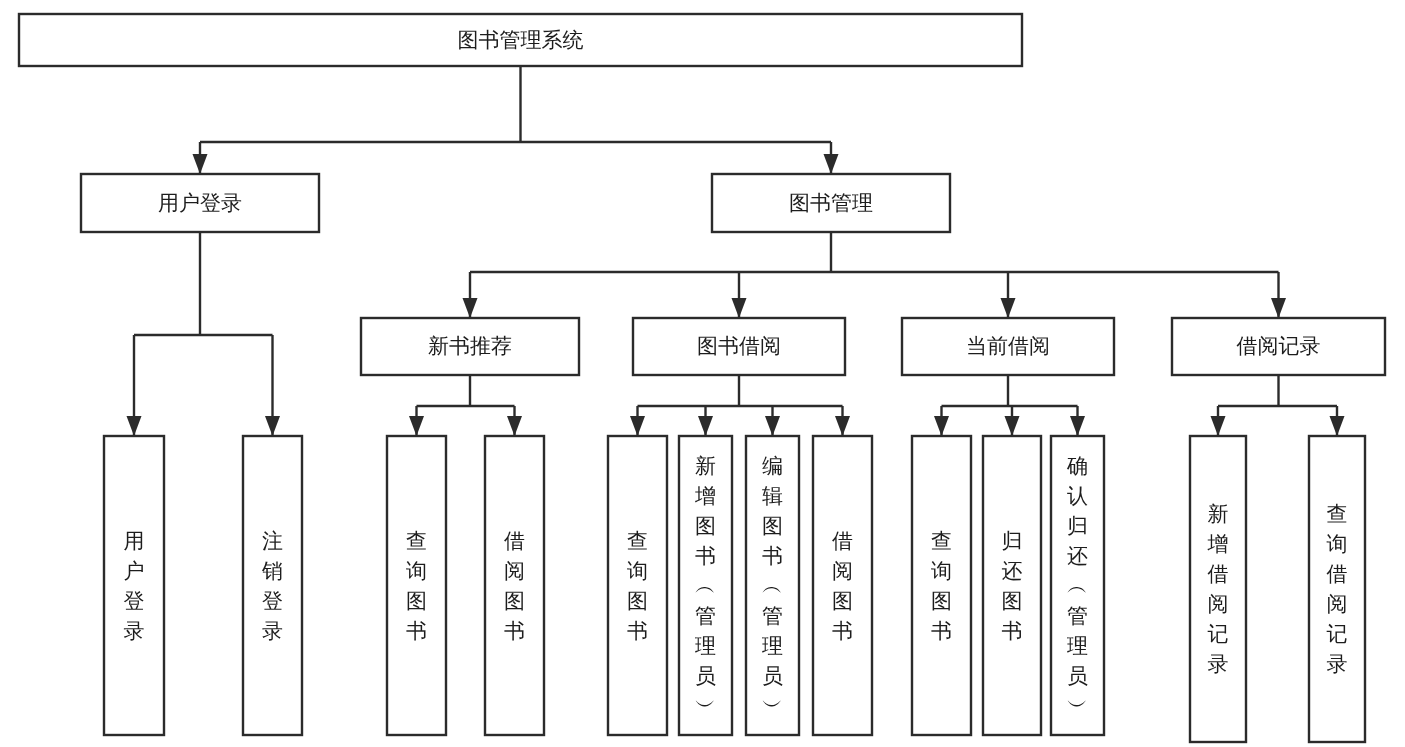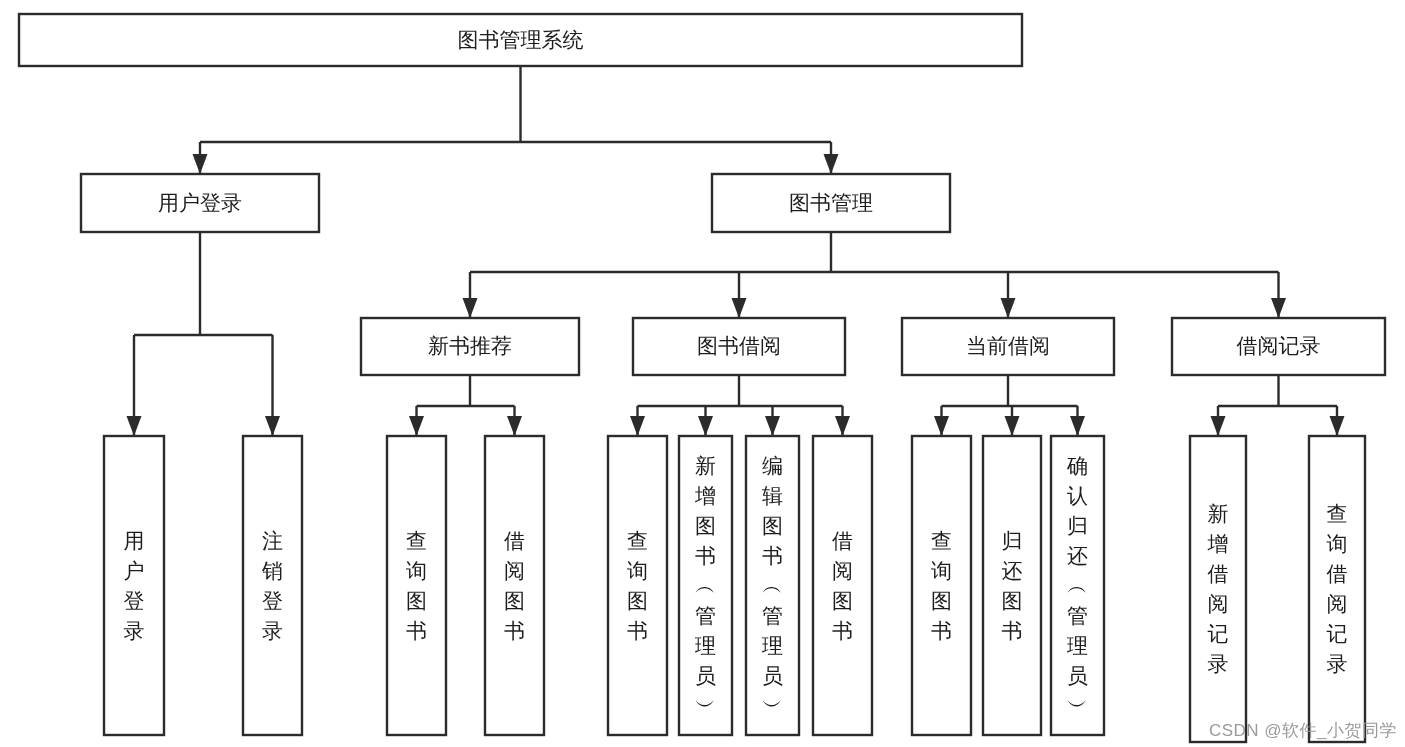--- a/index.html
+++ b/index.html
@@ -205,14 +205,13 @@
           <text x="1218" y="521" class="node-label-v"><tspan x="1218" dy="0">新</tspan><tspan x="1218" dy="30">增</tspan><tspan x="1218" dy="30">借</tspan><tspan x="1218" dy="30">阅</tspan><tspan x="1218" dy="30">记</tspan><tspan x="1218" dy="30">录</tspan></text>
         </g>
         <g>
           <rect x="1309" y="436" width="56" height="306" class="node-box"></rect>
           <text x="1337" y="521" class="node-label-v"><tspan x="1337" dy="0">查</tspan><tspan x="1337" dy="30">询</tspan><tspan x="1337" dy="30">借</tspan><tspan x="1337" dy="30">阅</tspan><tspan x="1337" dy="30">记</tspan><tspan x="1337" dy="30">录</tspan></text>
         </g>
       </g>
 
   </svg>
 
-  <div class="watermark-text">CSDN @软件_小贺同学</div>
 </div>
 
 </body></html>

